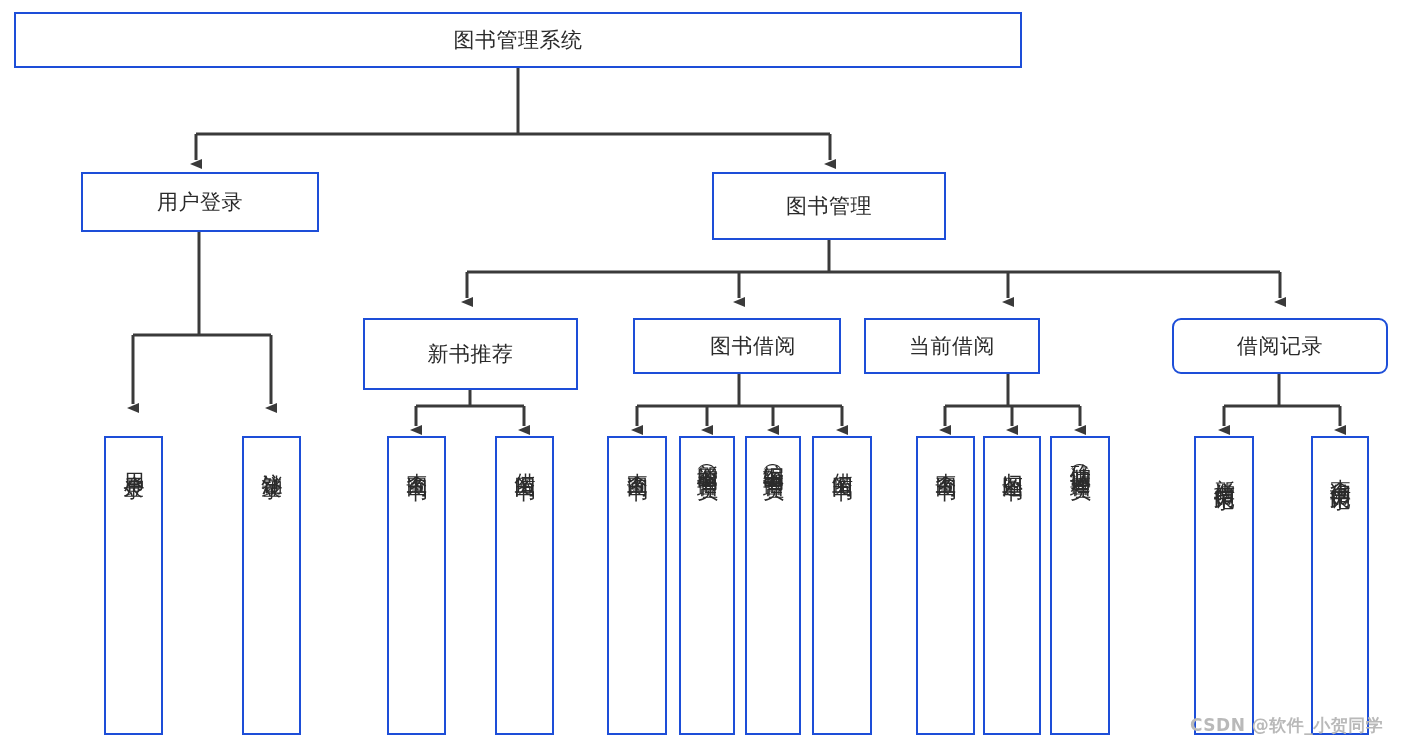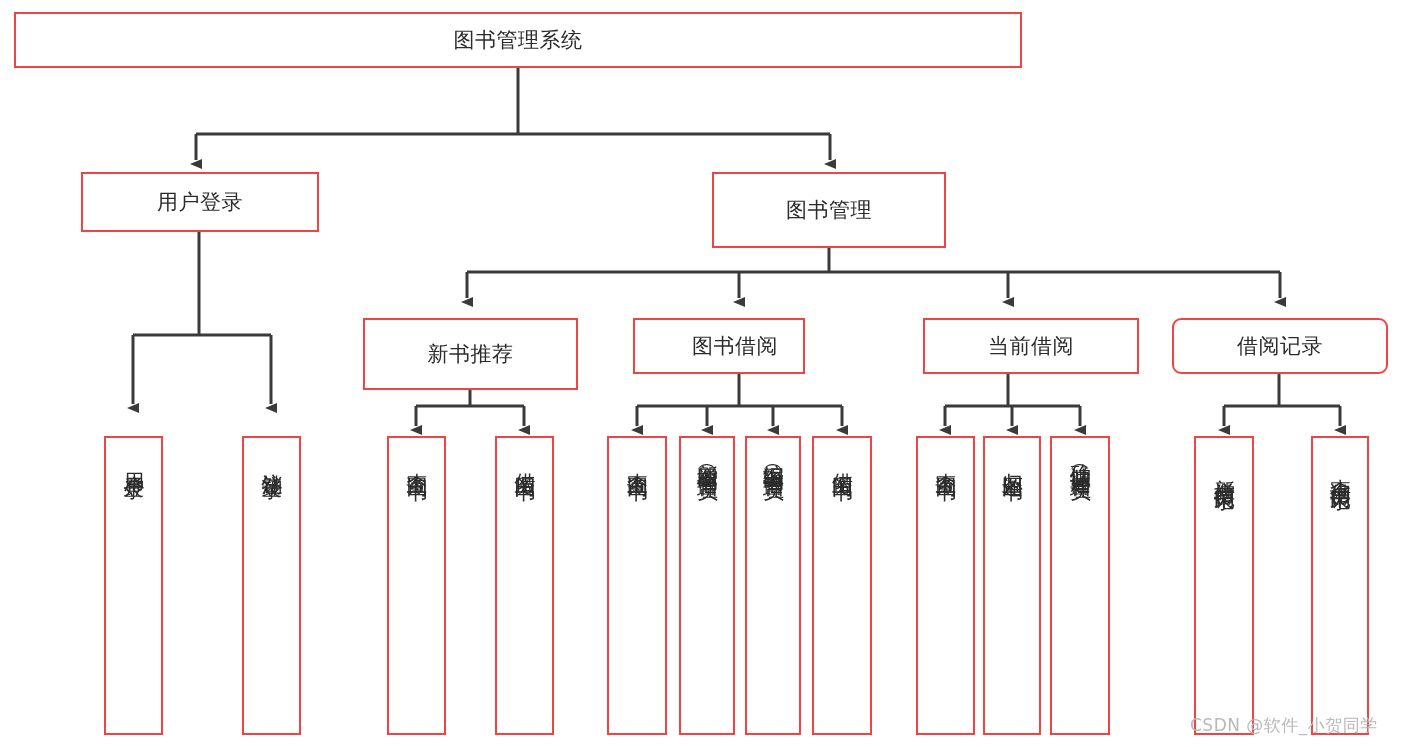--- a/index.html
+++ b/index.html
@@ -23,21 +23,21 @@
     left: 0;
     top: 0;
     width: 1405px;
     height: 747px;
     pointer-events: none;
   }
   .node {
     position: absolute;
     box-sizing: border-box;
     background: #ffffff;
-    border: 2px solid #ef4444;
+    border: 2px solid #1d4ed8;
     display: flex;
     align-items: center;
     justify-content: center;
     color: #2b2b2b;
     z-index: 2;
   }
   .node .label {
     display: block;
     text-align: center;
     line-height: 1.16;
@@ -62,20 +62,21 @@
   }
   #watermark {
     position: absolute;
     left: 1190px;
     top: 714px;
     font-size: 17px;
     color: #b9b9b9;
     letter-spacing: 0.5px;
     z-index: 5;
     white-space: nowrap;
+    font-weight: bold;
   }
 </style>
 </head>
 <body>
 
 <div id="canvas">
 
   <svg id="edges" viewBox="0 0 1405 747" xmlns="http://www.w3.org/2000/svg">
     <defs>
       <marker id="arrow" markerWidth="10" markerHeight="12" refX="1" refY="6" orient="auto" markerUnits="userSpaceOnUse">
@@ -127,31 +128,31 @@
     </g>
   </svg>
 
   <div class="node horiz" style="left:14px; top:12px; width:1008px; height:56px;">
     <span class="label">图书管理系统</span>
   </div>
 
   <div class="node horiz" style="left:81px; top:172px; width:238px; height:60px;">
     <span class="label">用户登录</span>
   </div>
-  <div class="node horiz" style="left:712px; top:172px; width:234px; height:76px;">
+  <div class="node horiz" style="left:712px; top:172px; width:234px; height:68px;">
     <span class="label">图书管理</span>
   </div>
 
   <div class="node horiz" style="left:363px; top:318px; width:215px; height:72px;">
     <span class="label">新书推荐</span>
   </div>
-  <div class="node horiz" style="left:633px; top:318px; width:172px; height:56px;padding-left:32px;">
+  <div class="node horiz" style="left:633px; top:318px; width:208px; height:56px;padding-left:32px;">
     <span class="label">图书借阅</span>
   </div>
-  <div class="node horiz" style="left:923px; top:318px; width:216px; height:56px;">
+  <div class="node horiz" style="left:864px; top:318px; width:176px; height:56px;">
     <span class="label">当前借阅</span>
   </div>
   <div class="node horiz" style="left:1172px; top:318px; width:216px; height:56px;border-radius:9px;">
     <span class="label">借阅记录</span>
   </div>
 
   <div class="node vert" style="left:104px; top:436px; width:59px; height:299px;">
     <span class="label">用户登录</span>
   </div>
   <div class="node vert" style="left:242px; top:436px; width:59px; height:299px;">

